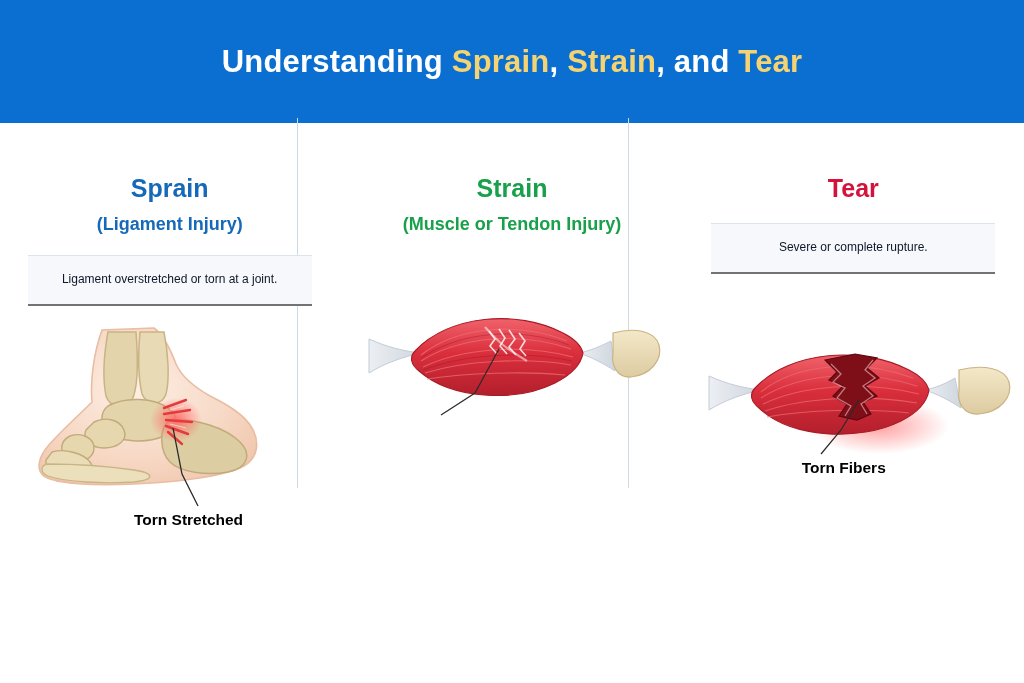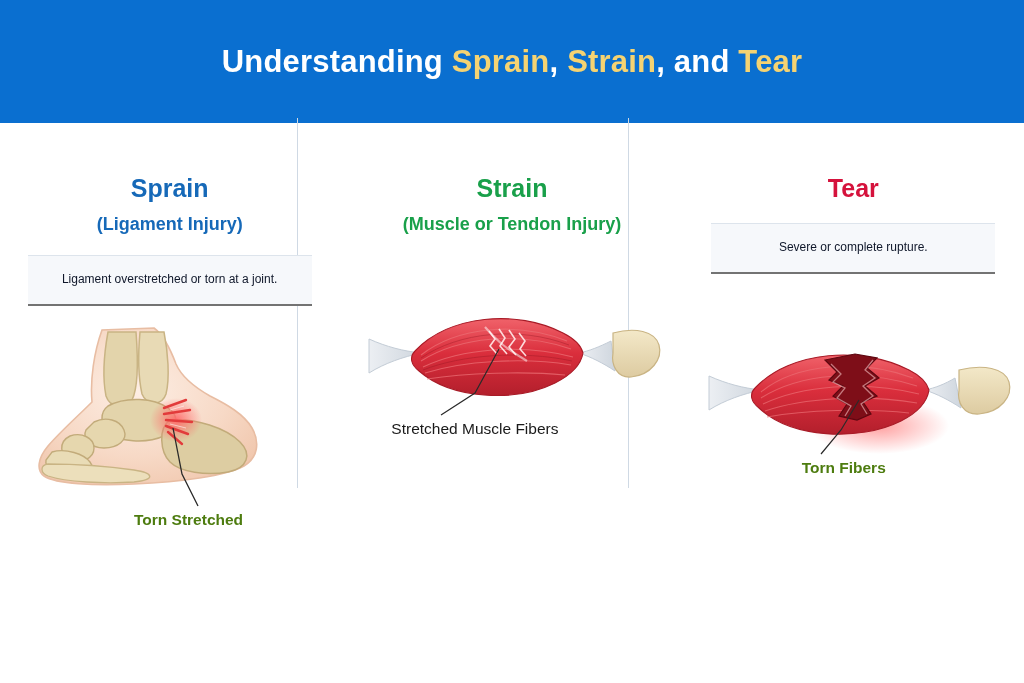--- a/index.html
+++ b/index.html
@@ -106,21 +106,21 @@
   .figure svg { display: block; }
 
   .fig-sprain-svg { position: absolute; left: 12px; top: 0; }
   .fig-strain-svg { position: absolute; left: 4px;  top: 34px; }
   .fig-tear-svg   { position: absolute; left: 2px;  top: 34px; }
 
   .caption {
     position: absolute;
     font-size: 15.5px;
     font-weight: bold;
-    color: #4d7c0f;
+    color: #000000;
     white-space: nowrap;
   }
   .caption-plain {
     position: absolute;
     font-size: 15.5px;
     font-weight: normal;
     color: #1a1a1a;
     white-space: nowrap;
   }
   .cap-sprain { left: 116px; top: 187px; }
@@ -241,21 +241,20 @@
           <path d="M122,44 l6,8 l-5,7 l7,8"></path>
           <path d="M132,42 l6,9 l-5,8 l7,8"></path>
           <path d="M142,43 l6,9 l-6,8 l7,8"></path>
           <path d="M152,46 l6,8 l-5,8 l6,7"></path>
         </g>
         <path d="M118,40 C132,56 140,62 160,74" stroke="#ffffff" stroke-width="2.2" opacity="0.5" fill="none"></path>
 
         <path d="M132,62 L108,106 L74,128" stroke="#2a2a2a" stroke-width="1.2" fill="none"></path>
       </svg>
 
-      <div class="caption-plain cap-strain">Stretched Muscle Fibers</div>
     </div>
   </div>
 
   <div class="col col-tear">
     <div class="col-title title-tear">Tear</div>
     <div class="desc-box desc-tear">Severe or complete rupture.</div>
 
     <div class="figure">
       <svg class="fig-tear-svg" width="320" height="150" viewBox="0 0 320 150">
         <defs>

